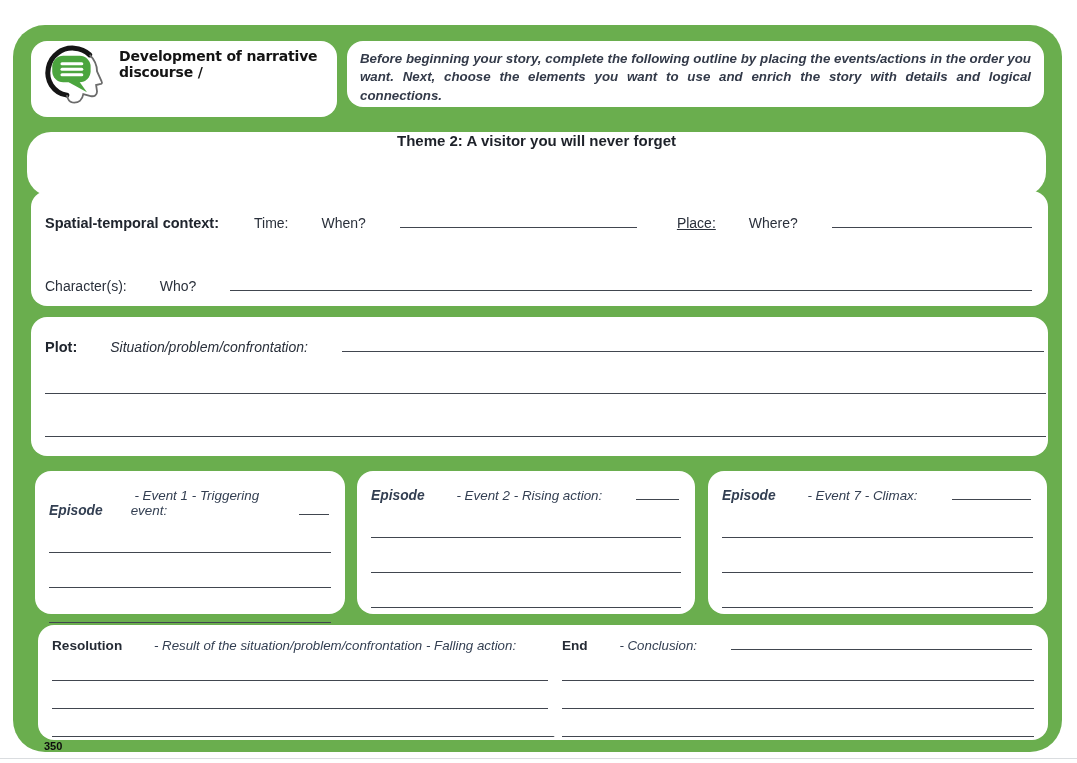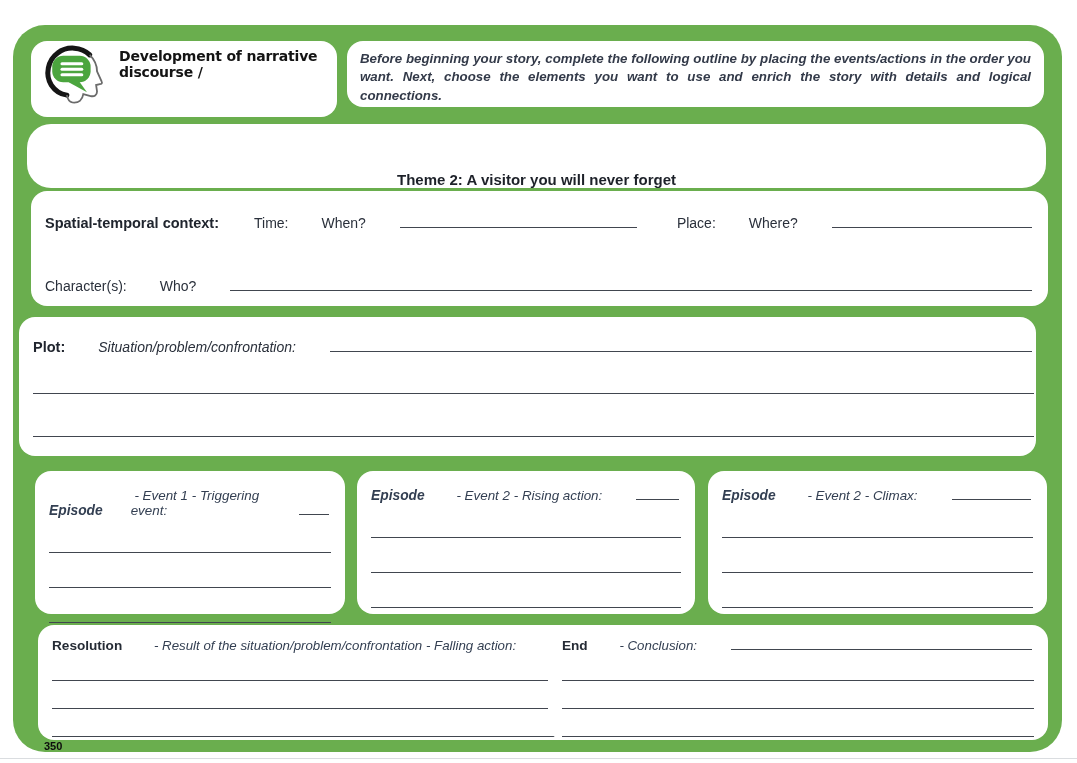--- a/index.html
+++ b/index.html
@@ -25,38 +25,38 @@
   .copyright .c-pre { font-weight:bold; font-style:italic; }
   .copyright a.c-link { font-style:italic; color:#2b2b2b; text-decoration:underline; }
 
   .instr-box { left:347px; top:41px; width:697px; height:66px; padding:9px 13px 4px 13px; }
   .instr-text {
     font-size:13.3px; font-weight:bold; font-style:italic; line-height:1.38;
     text-align:justify; color:#333a49;
   }
 
   
-  .theme-box { left:27px; top:124px; width:1019px; height:64px; display:flex; align-items:flex-end; justify-content:center;border-radius:24px; }
+  .theme-box { left:27px; top:132px; width:1019px; height:64px; display:flex; align-items:flex-start; justify-content:center;border-radius:24px; }
   .theme-title { font-size:15px; font-weight:bold; color:#1d2129; }
 
   
   .row { display:flex; align-items:flex-end;gap:28px; }
   .fill { flex:1; border-bottom:1.4px solid #41464f; margin:0 2px 3px 6px; min-width:30px; }
   .fill.fixed { flex:none; }
   .rule { border-bottom:1.4px solid #41464f; height:0; }
 
   
   .context-box { left:31px; top:191px; width:1017px; height:115px; padding:24px 14px 0 14px; }
   .ctx-strong { font-weight:bold; font-size:14.5px; color:#20252e; }
   .ctx-plain { font-size:14px; margin-left:7px; color:#2a303b; }
   .ctx-prompt { font-size:14px; margin-left:5px; color:#2a303b; }
   .context-row2 { margin-top:47px; }
 
   
-  .plot-box { left:19px; top:317px; width:1017px; height:139px; padding:22px 2px 0 14px; }
+  .plot-box { left:31px; top:317px; width:1017px; height:139px; padding:22px 2px 0 14px; }
   .plot-label { font-weight:bold; font-size:14.5px; color:#20252e; }
   .plot-prompt { font-style:italic; font-size:14px; margin-left:5px; color:#2a303b; }
   .plot-box .rule:nth-of-type(2) { margin-top:38px; }
   .plot-box .rule:nth-of-type(3) { margin-top:42px; }
 
   
   .episode-box { top:471px; height:143px; padding:17px 14px 0 14px; }
   .ep1 { left:35px;  width:310px; }
   .ep2 { left:357px; width:338px; }
   .ep3 { left:708px; width:339px; }
@@ -103,21 +103,21 @@
   <div class="panel theme-box">
     <div class="theme-title">Theme 2: A visitor you will never forget</div>
   </div>
 
   <div class="panel context-box">
     <div class="row">
       <span class="ctx-strong">Spatial-temporal context:</span>
       <span class="ctx-plain">Time:</span>
       <span class="ctx-prompt">When?</span>
       <span class="fill fixed" style="width:237px;"></span>
-      <span class="ctx-plain" style="margin-left:10px;">Place:</span>
+      <span class="ctx-plain" style="margin-left:10px;text-decoration:underline;">Place:</span>
       <span class="ctx-prompt">Where?</span>
       <span class="fill"></span>
     </div>
     <div class="row context-row2">
       <span class="ctx-plain" style="margin-left:0;">Character(s):</span>
       <span class="ctx-prompt">Who?</span>
       <span class="fill"></span>
     </div>
   </div>
 
@@ -149,21 +149,21 @@
       <span class="fill"></span>
     </div>
     <div class="rule"></div>
     <div class="rule"></div>
     <div class="rule"></div>
   </div>
 
   <div class="panel episode-box ep3">
     <div class="row">
       <span class="ep-label">Episode</span>
-        <span class="ep-prompt"> - Event 2 - Climax:</span>
+        <span class="ep-prompt"> - Event 7 - Climax:</span>
       <span class="fill"></span>
     </div>
     <div class="rule"></div>
     <div class="rule"></div>
     <div class="rule"></div>
   </div>
 
   <div class="panel bottom-box resolution-box">
     <div class="row">
       <span class="bot-label">Resolution</span>

